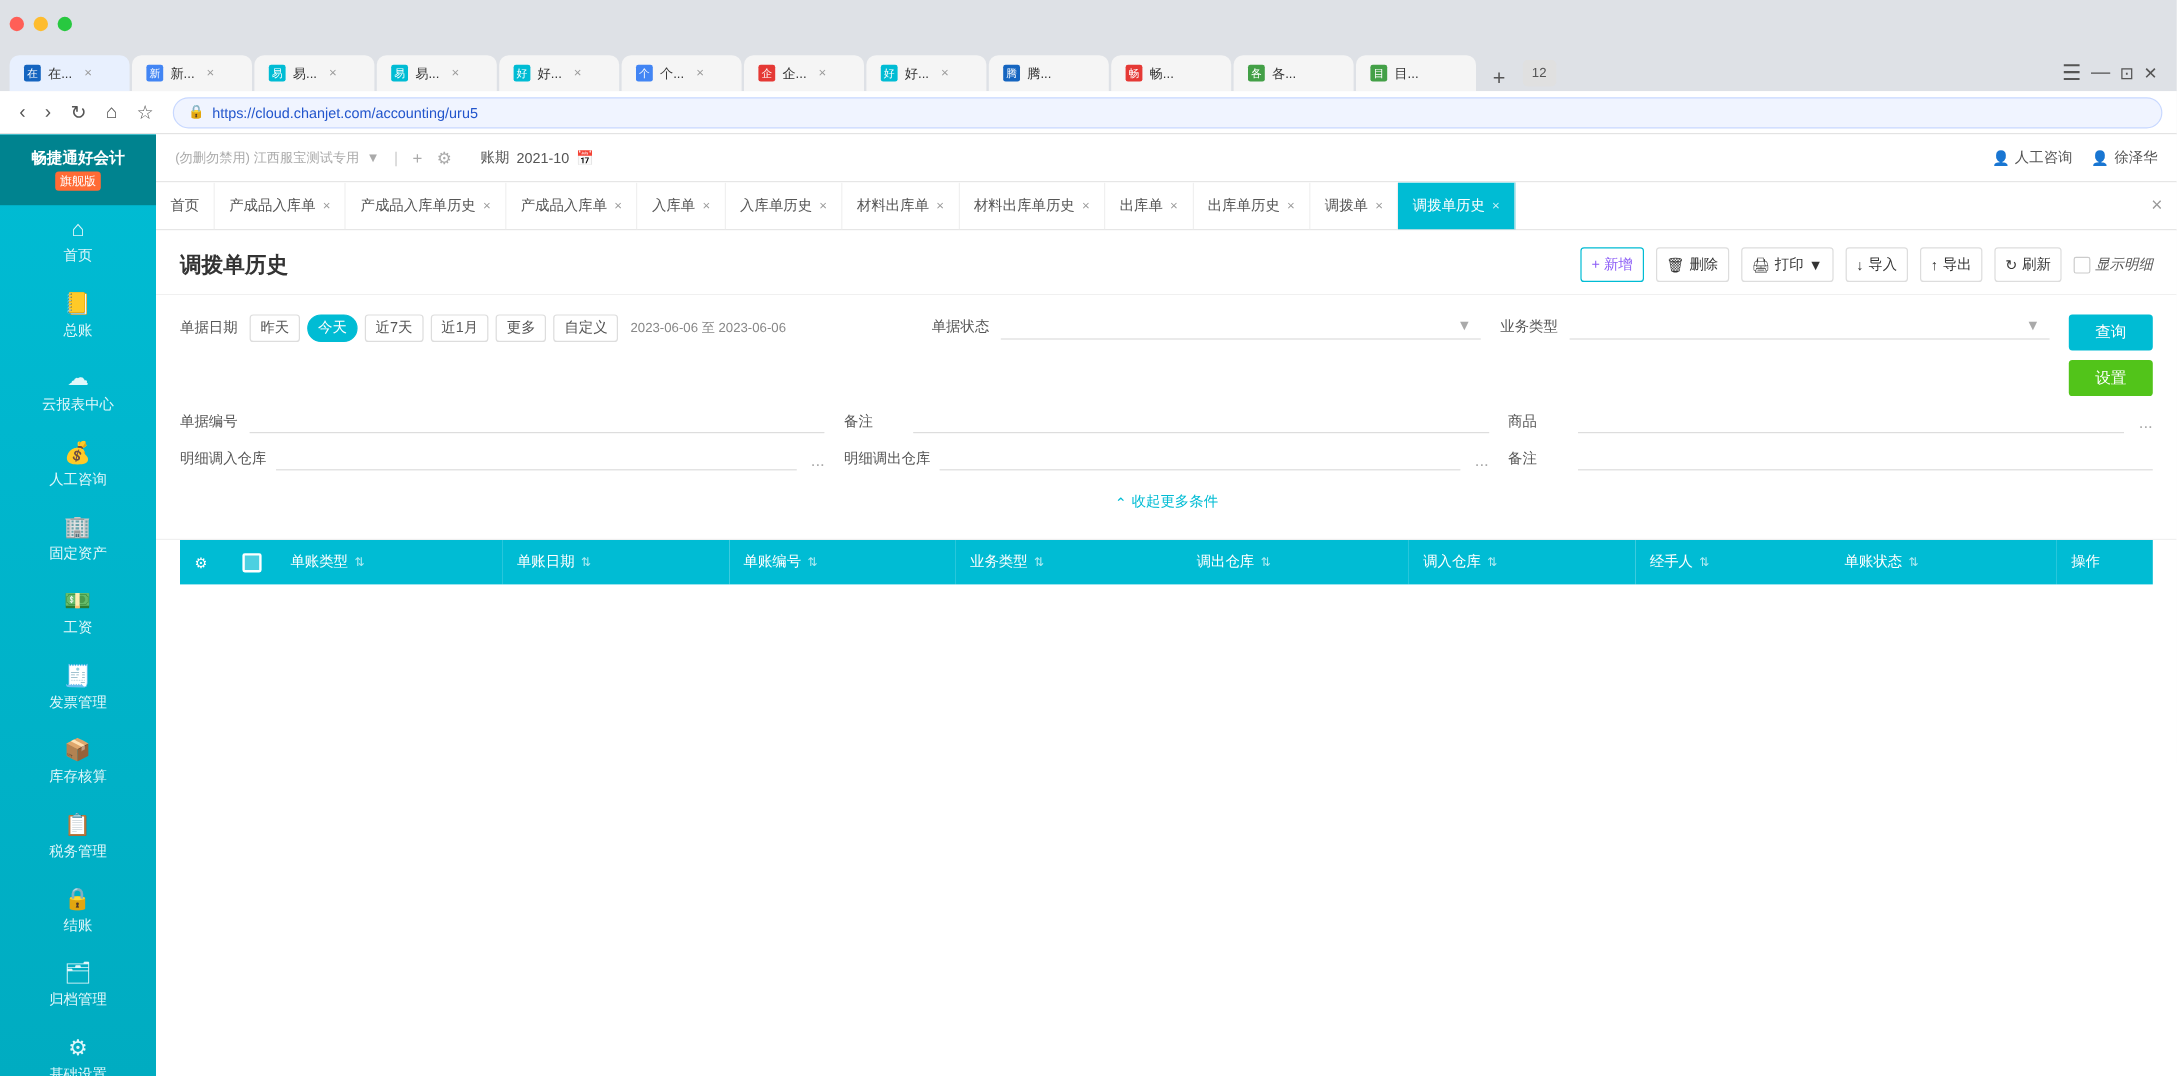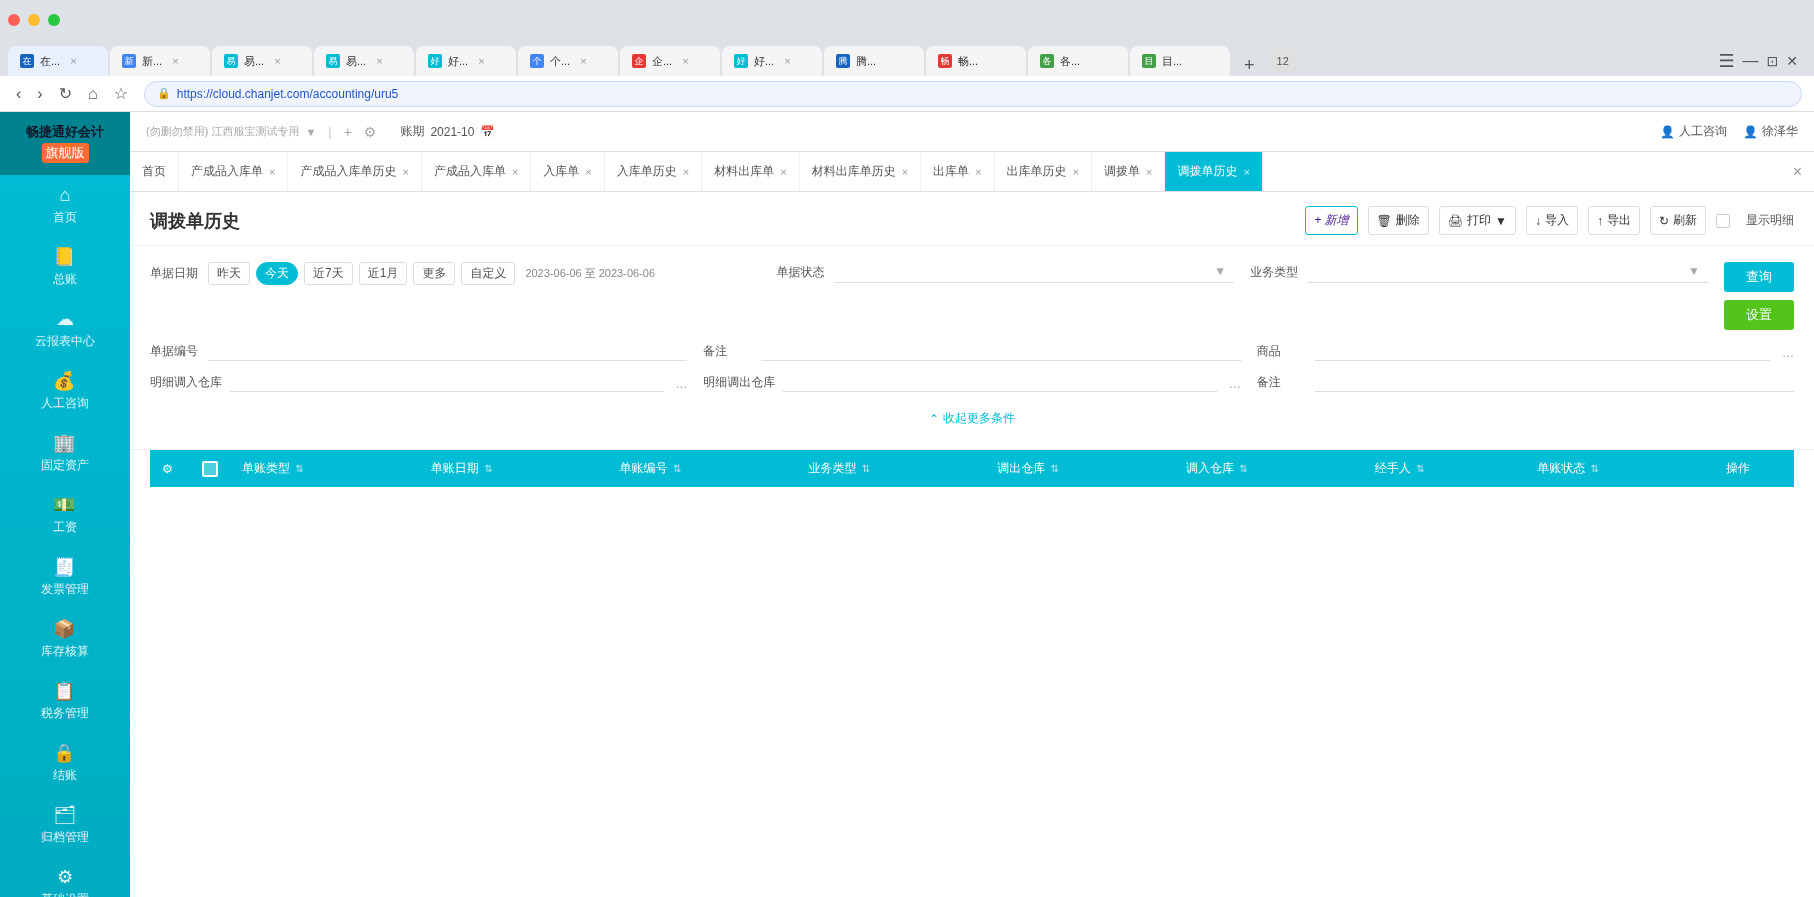--- a/index.html
+++ b/index.html
@@ -17,22 +17,22 @@
     .addr-nav button { background: none; border: none; cursor: pointer; font-size: 16px; color: #555; padding: 4px; border-radius: 4px; }
     .addr-bar { flex: 1; background: #f0f4ff; border: 1px solid #c8d8ff; border-radius: 20px; height: 26px; display: flex; align-items: center; padding: 0 12px; font-size: 12px; color: #2255cc; }
     .addr-right { display: flex; gap: 8px; align-items: center; font-size: 12px; color: #555; }
 
     
     .app-container { display: flex; height: calc(897px - 40px - 36px - 36px); background: #fff; }
 
     
     .sidebar { width: 130px; background: linear-gradient(180deg, #00bcd4 0%, #00acc1 100%); display: flex; flex-direction: column; overflow: hidden; flex-shrink: 0; }
     .sidebar-logo { padding: 12px 8px; background: #00838f; display: flex; flex-direction: column; align-items: center; }
-    .sidebar-logo-title { color: #0f172a; font-size: 13px; font-weight: bold; line-height: 1.3; text-align: center; }
-    .sidebar-logo-badge { background: #ff6b35; color: #fff; font-size: 13px; padding: 1px 4px; border-radius: 3px; margin-top: 2px; }
+    .sidebar-logo-title { color: #ffffff; font-size: 13px; font-weight: bold; line-height: 1.3; text-align: center; }
+    .sidebar-logo-badge { background: #ff6b35; color: #fff; font-size: 10px; padding: 1px 4px; border-radius: 3px; margin-top: 2px; }
     .sidebar-item { display: flex; flex-direction: column; align-items: center; padding: 10px 8px; cursor: pointer; color: #e0f7fa; font-size: 12px; gap: 3px; transition: background 0.2s; }
     .sidebar-item .si-icon { font-size: 18px; }
 
     
     .main-area { flex: 1; display: flex; flex-direction: column; overflow: hidden; }
 
     
     .app-header { background: #fff; border-bottom: 1px solid #e0e0e0; height: 40px; display: flex; align-items: center; padding: 0 16px; gap: 12px; }
     .company-selector { display: flex; align-items: center; gap: 6px; font-size: 12px; color: #555; cursor: pointer; }
     .header-period { display: flex; align-items: center; gap: 6px; font-size: 12px; color: #555; margin-left: 12px; }
@@ -84,21 +84,21 @@
     .empty-state { display: flex; flex-direction: column; align-items: center; justify-content: center; padding: 60px 0; }
     .empty-icon { width: 100px; height: 100px; margin-bottom: 12px; }
     .empty-text { color: #aaa; font-size: 13px; }
 
     
     .btn-query { background: #00bcd4; color: #fff; border: none; border-radius: 3px; padding: 6px 20px; font-size: 13px; cursor: pointer; }
     .btn-setting { background: #52c41a; color: #fff; border: none; border-radius: 3px; padding: 6px 12px; font-size: 13px; cursor: pointer; margin-top: 4px; }
 
     .filter-actions-col { display: flex; flex-direction: column; gap: 4px; min-width: 70px; }
 
-    .display-toggle { display: flex; align-items: center; gap: 16px; font-size: 12px; color: #555; cursor: pointer; }
+    .display-toggle { display: flex; align-items: center; gap: 4px; font-size: 12px; color: #555; cursor: pointer; font-style: italic; }
     .checkbox-square { width: 14px; height: 14px; border: 1px solid #ccc; border-radius: 2px; display: inline-block; }
   </style>
 </head>
 <body>
 
 <div class="browser-top">
   <div style="display:flex;gap:8px;align-items:center;">
     <div style="width:12px;height:12px;border-radius:50%;background:#ff5f57;"></div>
     <div style="width:12px;height:12px;border-radius:50%;background:#febc2e;"></div>
     <div style="width:12px;height:12px;border-radius:50%;background:#28c840;"></div>
@@ -321,21 +321,21 @@
         <span class="tab-x" style="color:rgba(255,255,255,0.8);">×</span>
       </div>
       <div class="nav-tabs-close">×</div>
     </div>
 
     <div class="page-content">
 
       <div class="page-header">
         <span class="page-title">调拨单历史</span>
         <div class="page-actions">
-          <button class="btn btn-icon" style="color:#4c1d95;border-color:#00bcd4;font-style:italic;">+ 新增</button>
+          <button class="btn btn-icon" style="color:#8b5cf6;border-color:#00bcd4;">+ 新增</button>
           <button class="btn btn-icon">
             <span>🗑</span>
             <span>删除</span>
           </button>
           <button class="btn btn-icon">
             <span>🖨</span>
             <span>打印</span>
             <span>▼</span>
           </button>
           <button class="btn btn-icon">

